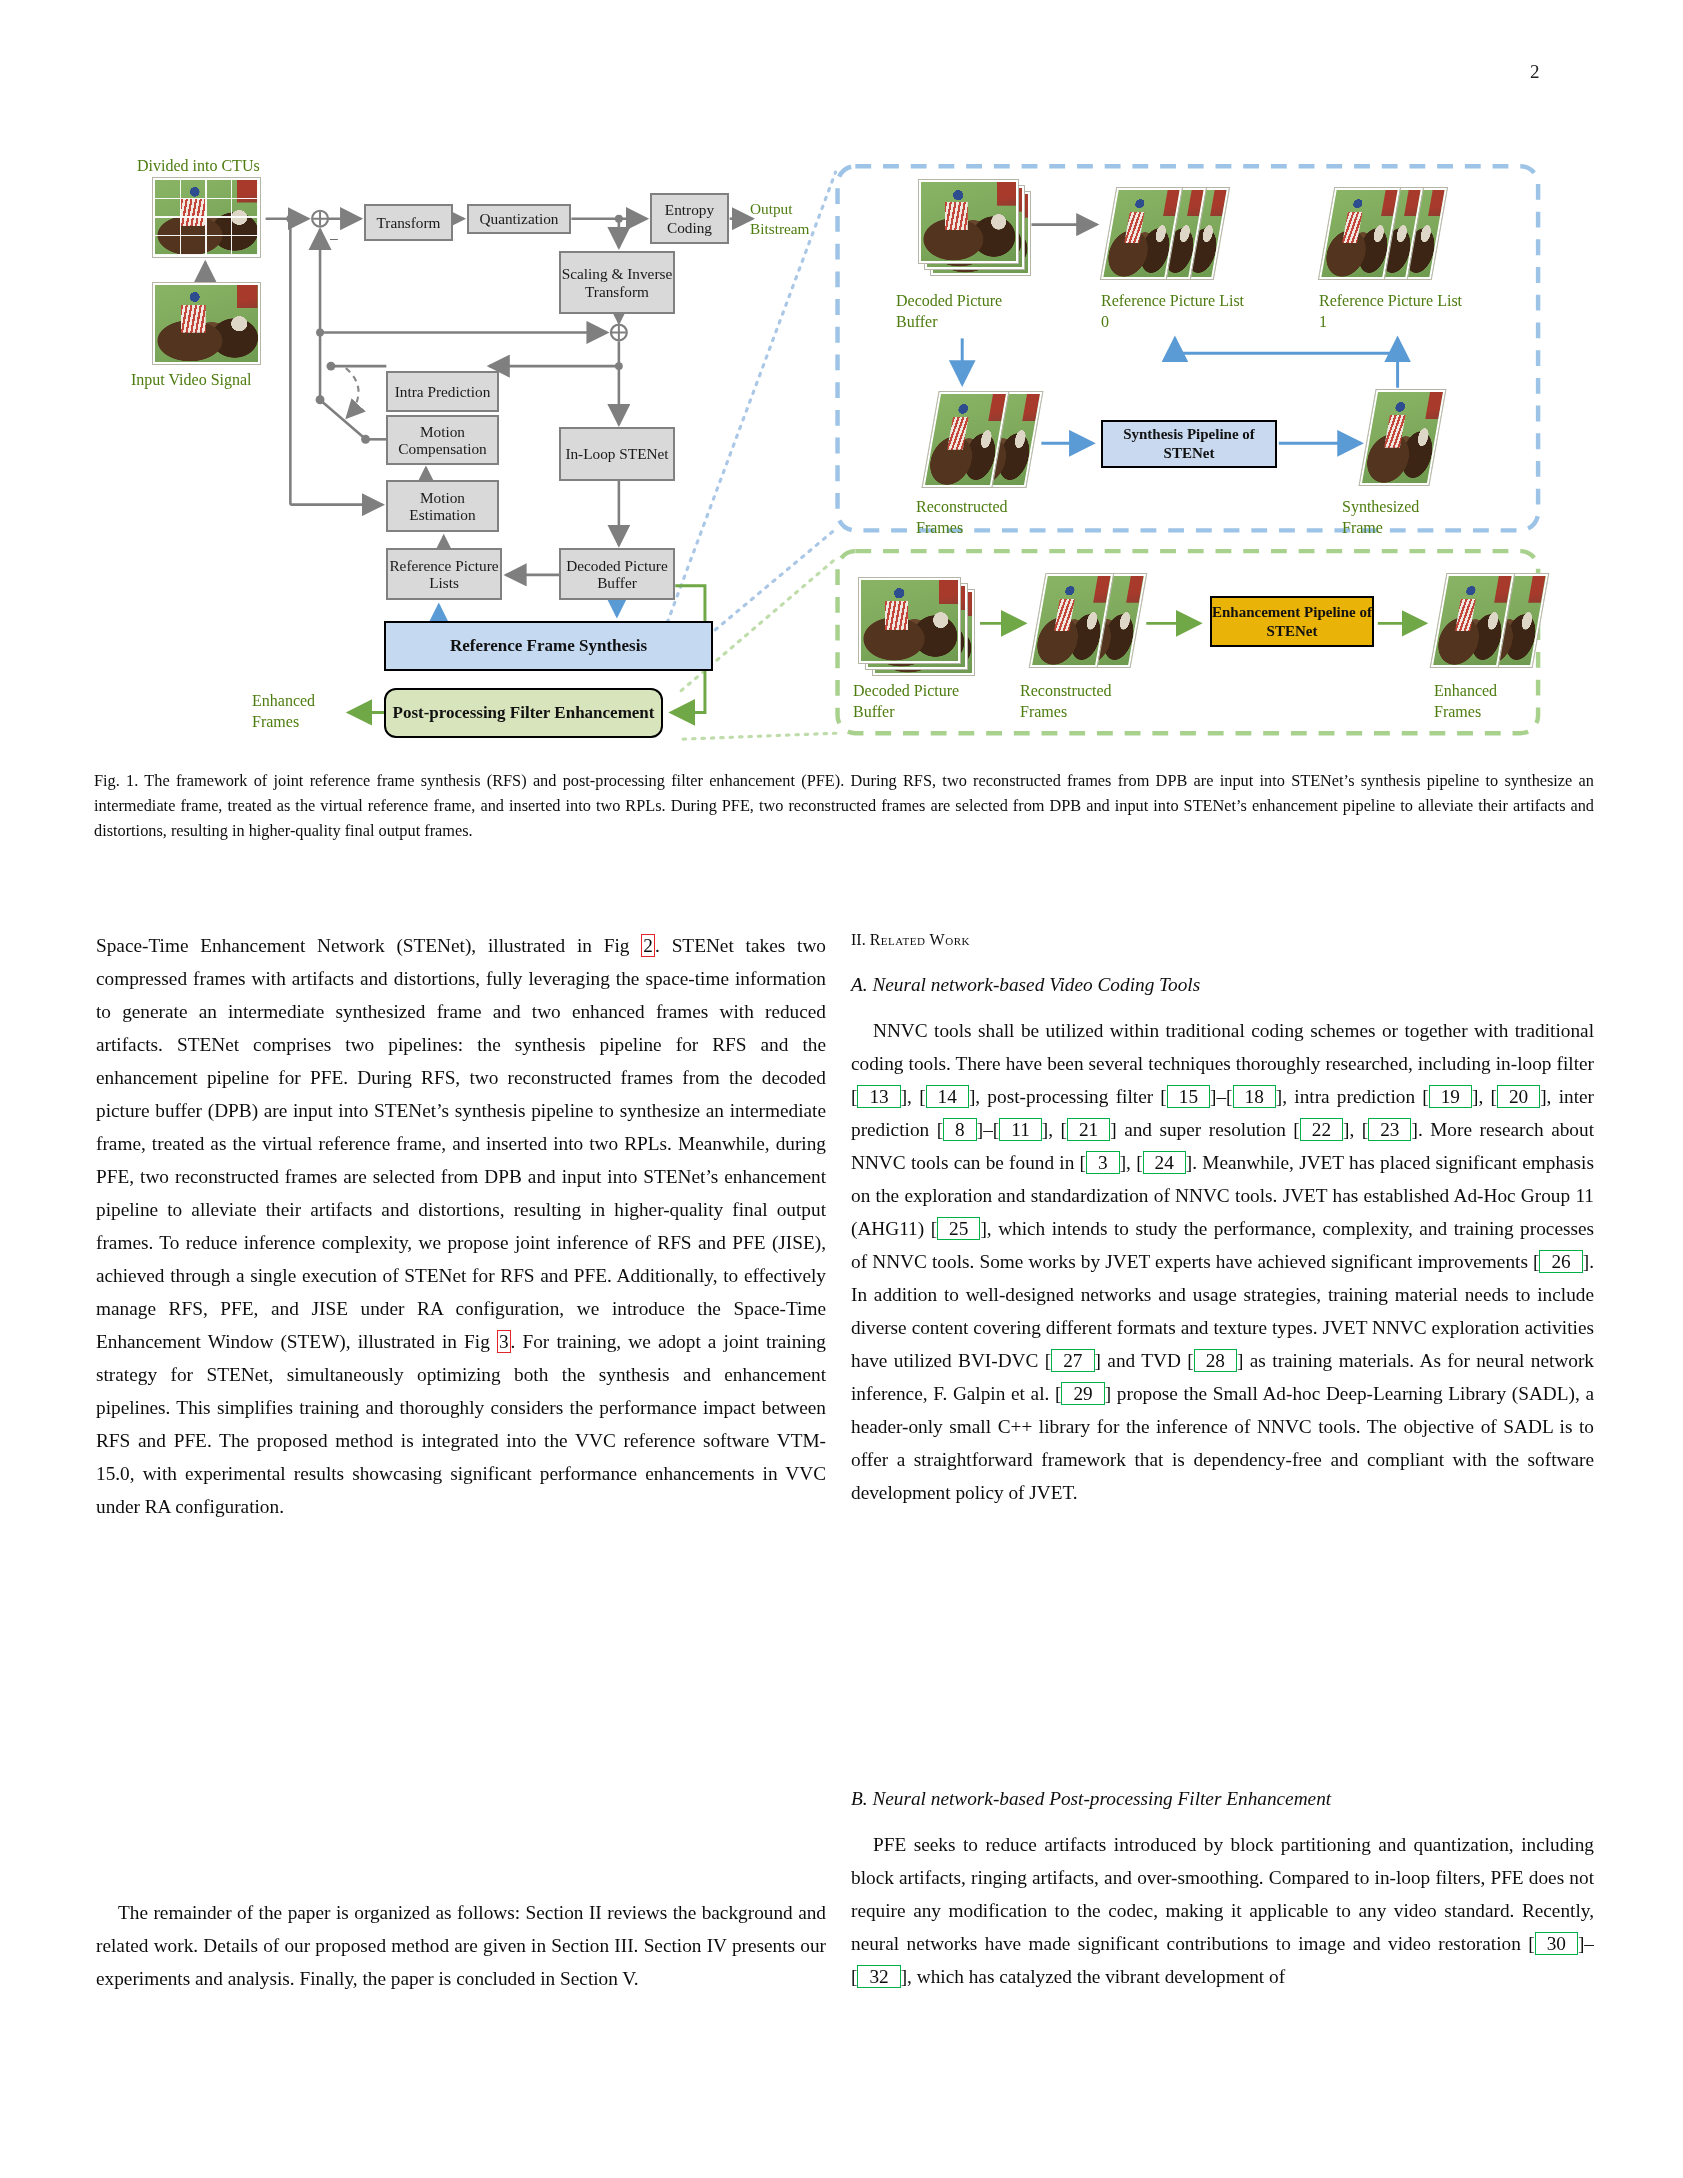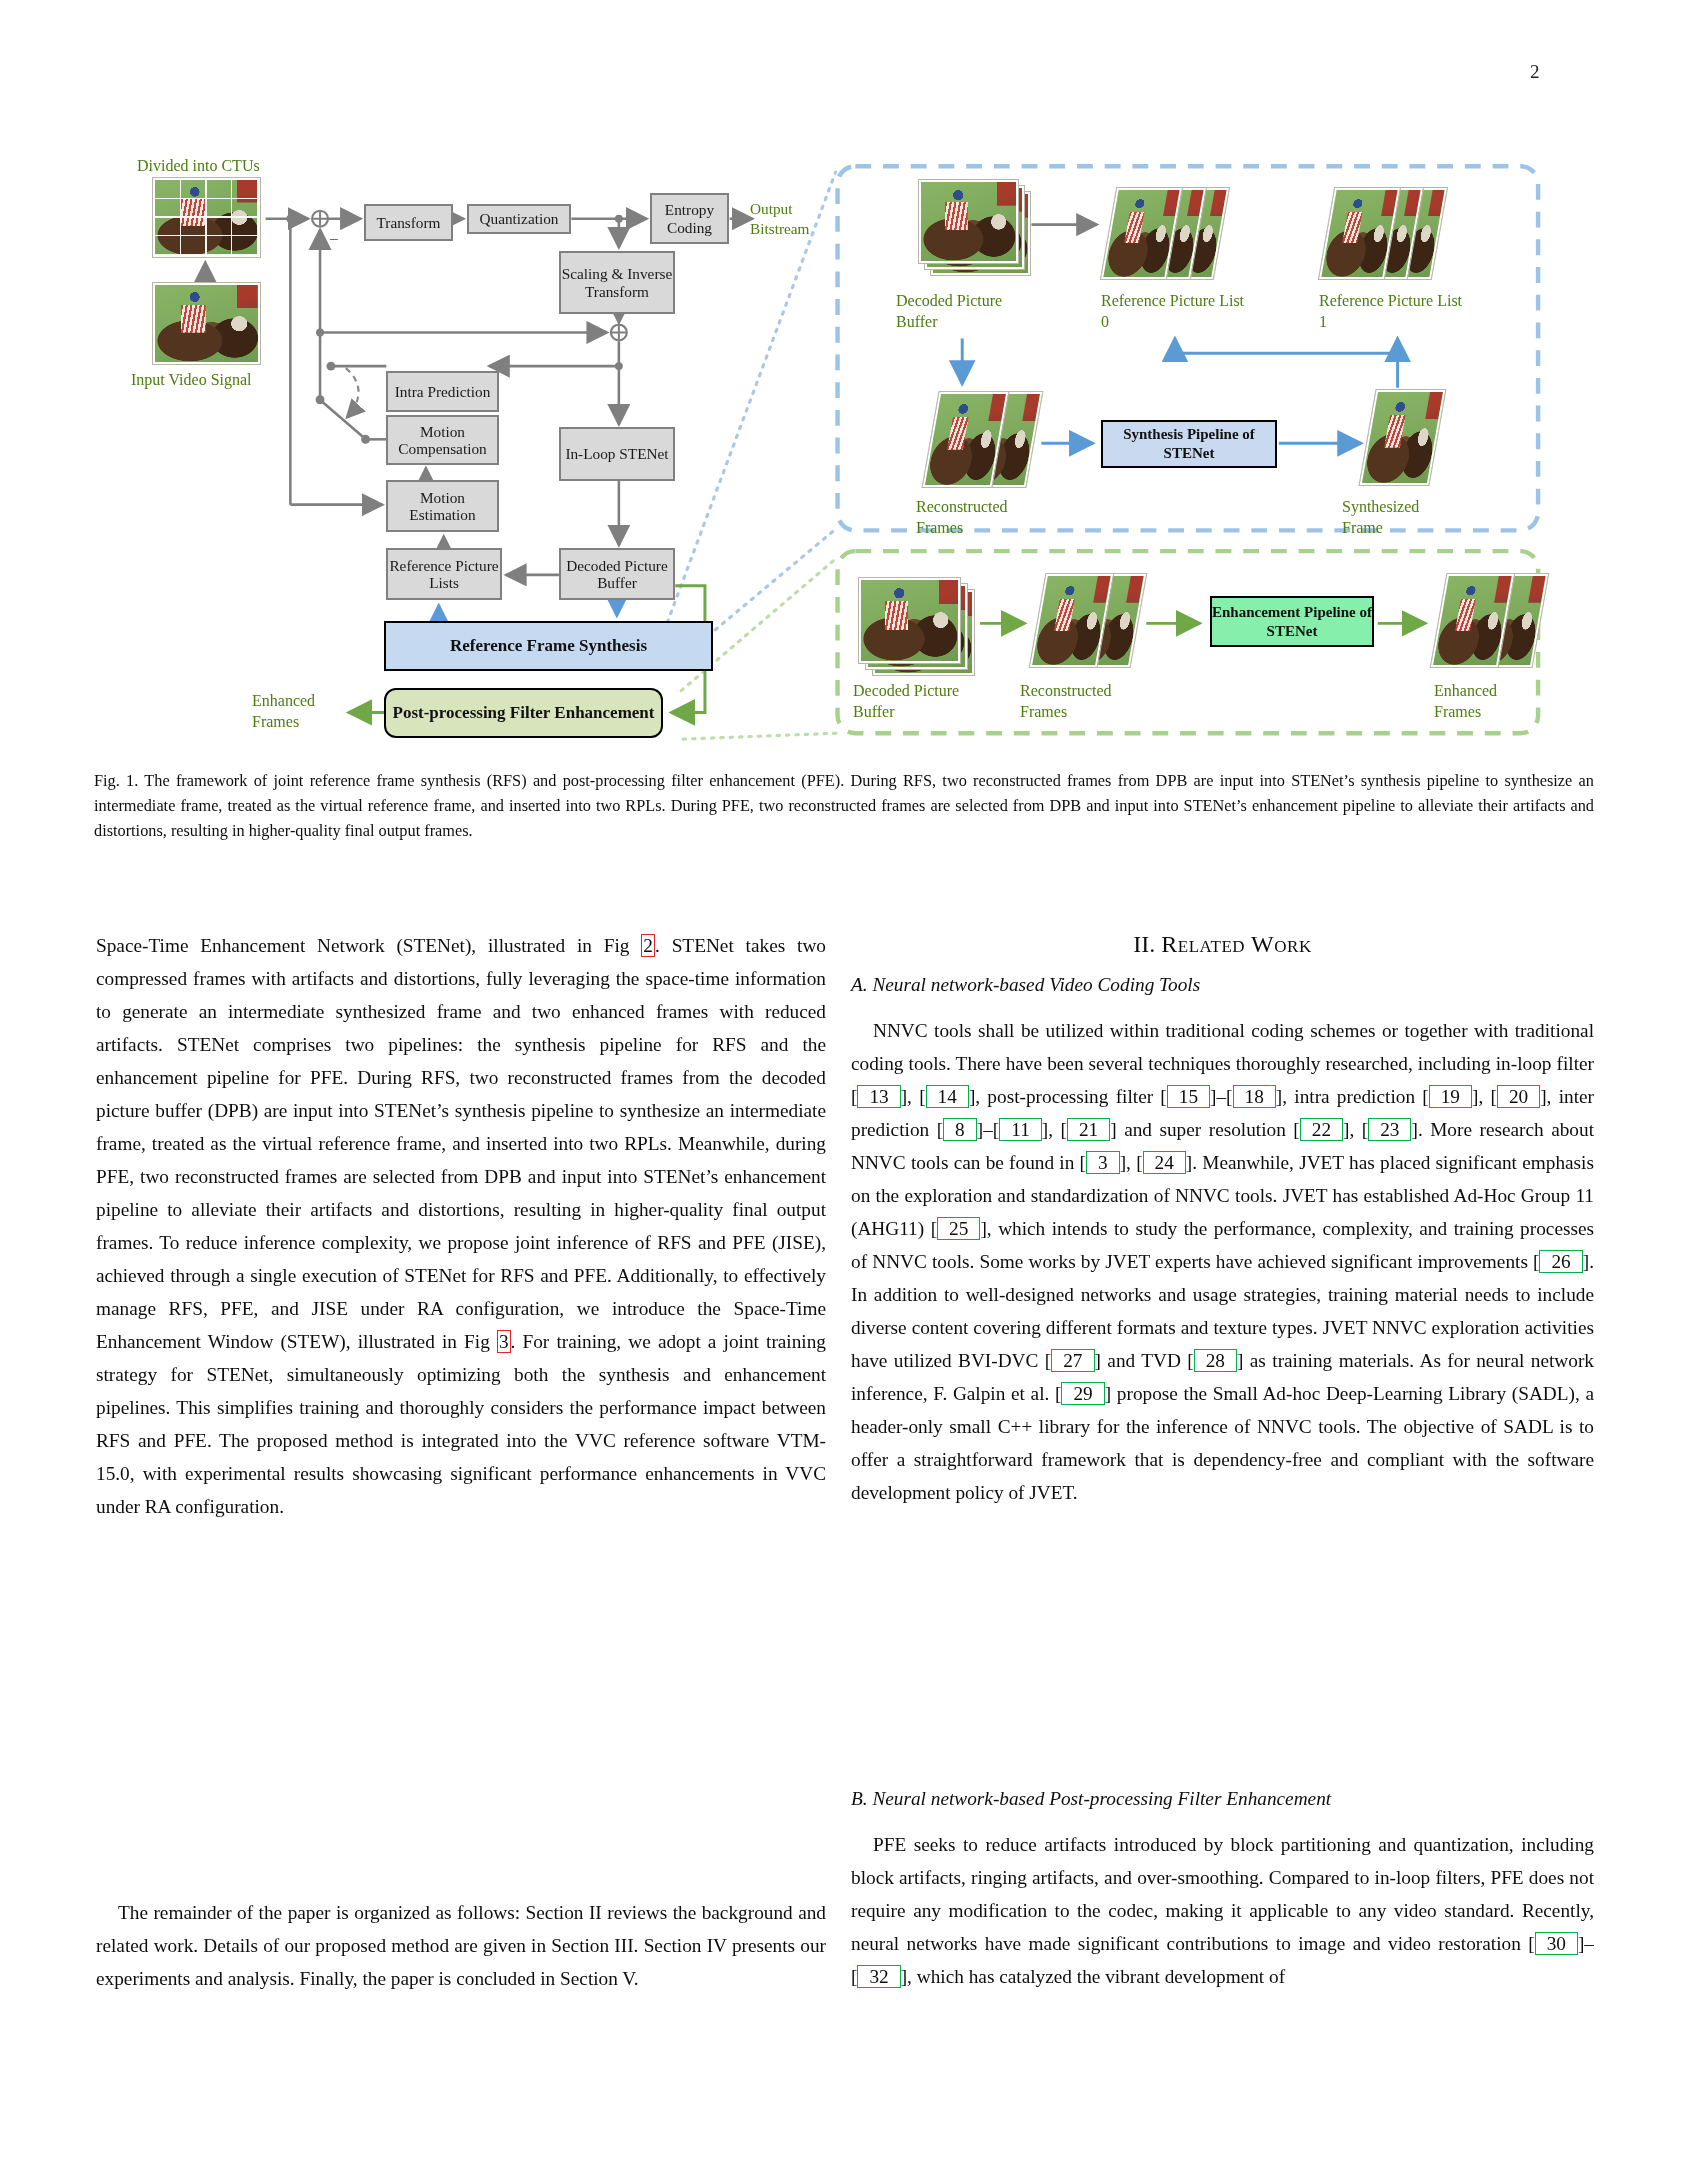--- a/index.html
+++ b/index.html
@@ -8,21 +8,21 @@
   .abs{position:absolute;box-sizing:border-box;}
   
   .dbox{background:#d9d9d9;border:2px solid #808080;display:flex;align-items:center;
         justify-content:center;text-align:center;font-size:15.3px;line-height:1.12;color:#1a1a1a;}
   .bluebox{background:#c5d9f1;border:2px solid #000;display:flex;align-items:center;
         justify-content:center;text-align:center;font-weight:bold;font-size:17px;}
   .greenbox{background:#d8e4bc;border:2px solid #000;display:flex;align-items:center;
         justify-content:center;text-align:center;font-weight:bold;font-size:17px;}
   .pipebox-blue{background:#c9d9ef;border:2px solid #000;display:flex;align-items:center;
         justify-content:center;text-align:center;font-weight:bold;font-size:15px;line-height:1.25;}
-  .pipebox-green{background:#86efac;border:2px solid #000;display:flex;align-items:center;
+  .pipebox-green{background:#eab308;border:2px solid #000;display:flex;align-items:center;
         justify-content:center;text-align:center;font-weight:bold;font-size:15px;line-height:1.25;}
   .diaglabel{font-size:16px;line-height:1.3;color:#4d7c0f;}
   
   .photo{position:absolute;box-sizing:border-box;background-color:#7da85b;border:2px solid #fff;
     outline:1px solid #b5b5a8;
     background-image:
       linear-gradient(165deg,#a83a2c 60%,#8f3c2f 100%),
       radial-gradient(circle closest-side,#2e4d8e 97%,transparent 100%),
       repeating-linear-gradient(100deg,#c4453a 0 2.2px,#efe9e2 2.2px 4.6px),
       radial-gradient(ellipse closest-side,#ded7c8 96%,transparent 100%),
@@ -35,21 +35,21 @@
     background-repeat:no-repeat;}
   .ctu-grid{position:absolute;inset:0;
     background-image:
       repeating-linear-gradient(to right,transparent 0 calc(25% - 1.2px),rgba(255,255,255,.95) calc(25% - 1.2px) 25%),
       repeating-linear-gradient(to bottom,transparent 0 calc(25% - 1.2px),rgba(255,255,255,.95) calc(25% - 1.2px) 25%);}
   .skew{transform:skewX(-10deg);}
   
   .bodytext{font-size:19.3px;line-height:33px;text-align:justify;color:#0d0d0d;}
   .indent{text-indent:22px;}
   .caption{font-size:16.3px;line-height:25px;text-align:justify;color:#0d0d0d;}
-  .secheading{font-size:24px;text-align:center;color:#0d0d0d;}
+  .secheading{font-size:16px;color:#0d0d0d;}
   .sc{font-variant:small-caps;letter-spacing:0.5px;}
   .subheading{font-size:19.3px;font-style:italic;color:#0d0d0d;}
   .ref-green{border:1.6px solid #00b14a;padding:0 11px;}
   .ref-red{border:1.6px solid #e3242b;padding:0 1px;}
   .pagenum{font-size:19px;color:#222;}
 </style>
 </head>
 <body>
 
 <div class="abs pagenum" style="left:1530px;top:61px;">2</div>

